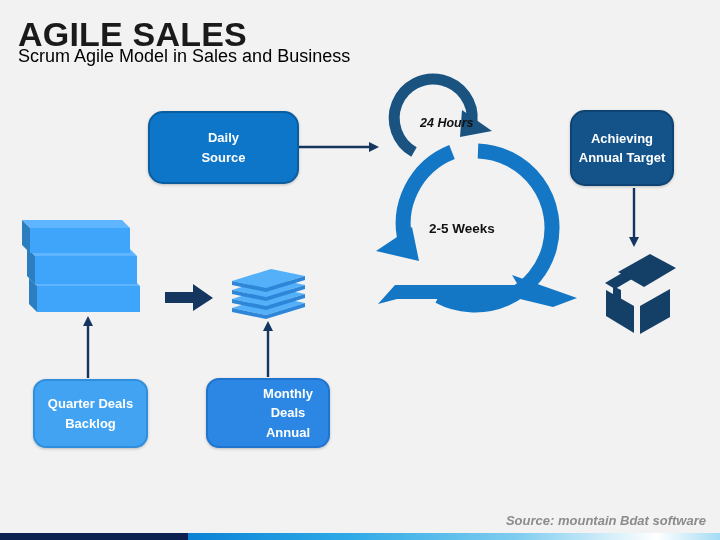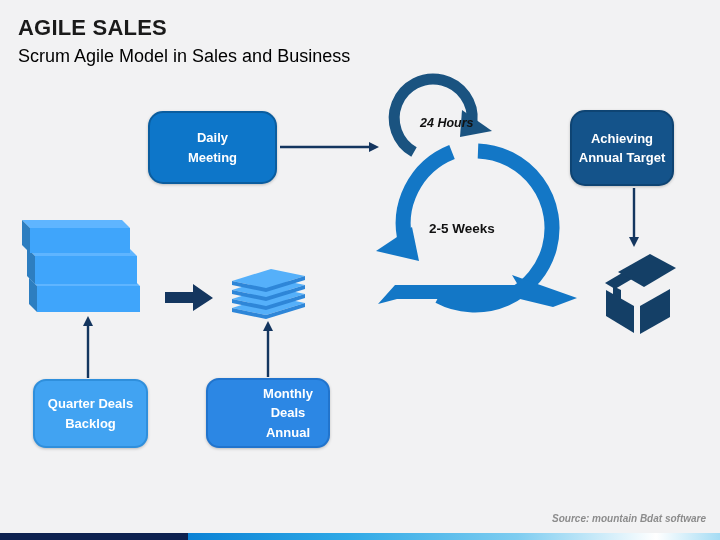--- a/index.html
+++ b/index.html
@@ -3,49 +3,49 @@
 <meta charset="utf-8">
 <style>
   html,body{margin:0;padding:0;}
   body{background:#d8d8d8;font-family:"Liberation Sans",sans-serif;}
   .slide{
     position:relative;width:720px;height:540px;overflow:hidden;
     background:var(--background,#f2f2f3);
   }
   .title{
     position:absolute;left:18px;top:15px;
-    font-size:22px;font-weight:700;color:var(--title-text,#1a1a1a);
+    font-size:34px;font-weight:700;color:var(--title-text,#1a1a1a);
     letter-spacing:.2px;
   }
   .subtitle{
     position:absolute;left:18px;top:46px;
     font-size:18px;font-weight:400;color:#000;
   }
   .diagram-svg{position:absolute;left:0;top:0;width:720px;height:540px;}
   .node{
     position:absolute;border-radius:15px;color:#fff;font-weight:700;
     font-size:13px;line-height:1.5;text-align:center;
     display:flex;flex-direction:column;align-items:center;justify-content:center;
     box-shadow:0 1px 3px rgba(0,0,0,.22);box-sizing:border-box;
   }
   .node span{display:block;}
-  .nd-daily{left:148px;top:111px;width:129px;height:73px;
+  .nd-daily{left:148px;top:111px;width:151px;height:73px;
     background:var(--box-daily,#0d76c9);border:2px solid var(--box-daily-border,#0a5d9f);}
   .nd-target{left:570px;top:110px;width:104px;height:76px;
     background:var(--box-target,#14538a);border:2px solid var(--box-target-border,#0e4473);}
   .nd-quarter{left:33px;top:379px;width:115px;height:69px;border-radius:13px;
     background:var(--box-quarter,#41a3f2);border:2px solid var(--box-quarter-border,#2f8fdc);}
   .nd-monthly{left:206px;top:378px;width:124px;height:70px;border-radius:13px;
     background:var(--box-monthly,#2c87e4);border:2px solid var(--box-monthly-border,#2174cd);padding-left:40px;}
   .cycle-label{position:absolute;font-weight:700;color:#111;}
   .lab-daily{left:420px;top:116px;font-size:12.5px;font-style:italic;}
   .lab-sprint{left:429px;top:221px;font-size:13.5px;}
   .source{
     position:absolute;right:14px;top:513px;
-    font-size:10px;font-style:italic;font-weight:700;
+    font-size:13px;font-style:italic;font-weight:700;
     color:var(--source-text,#8c8c8c);
   }
   .bottom-bar{position:absolute;left:0;bottom:0;width:720px;height:7px;display:flex;}
   .bar-navy{width:188px;height:100%;background:var(--bar-navy,#0e2250);}
   .bar-grad{flex:1;height:100%;
     background:linear-gradient(90deg,
       var(--bar-grad-1,#0b82d5) 0%,
       var(--bar-grad-2,#2ea9e6) 30%,
       var(--bar-grad-3,#7fcdf0) 62%,
       var(--bar-grad-4,#ffffff) 88%,
@@ -125,21 +125,21 @@
       <polygon points="83,326 93,326 88,316" stroke="none"></polygon>
     </g>
     <g stroke="var(--connector)" fill="var(--connector)">
       <line x1="268" y1="377" x2="268" y2="331" stroke-width="2.4"></line>
       <polygon points="263,331 273,331 268,321" stroke="none"></polygon>
     </g>
   </svg>
 
   <div class="node nd-daily">
     <span>Daily</span>
-    <span>Meeting</span>
+    <span>Source</span>
   </div>
   <div class="node nd-target">
     <span>Achieving</span>
     <span>Annual Target</span>
   </div>
   <div class="node nd-quarter">
     <span>Quarter Deals</span>
     <span>Backlog</span>
   </div>
   <div class="node nd-monthly">

